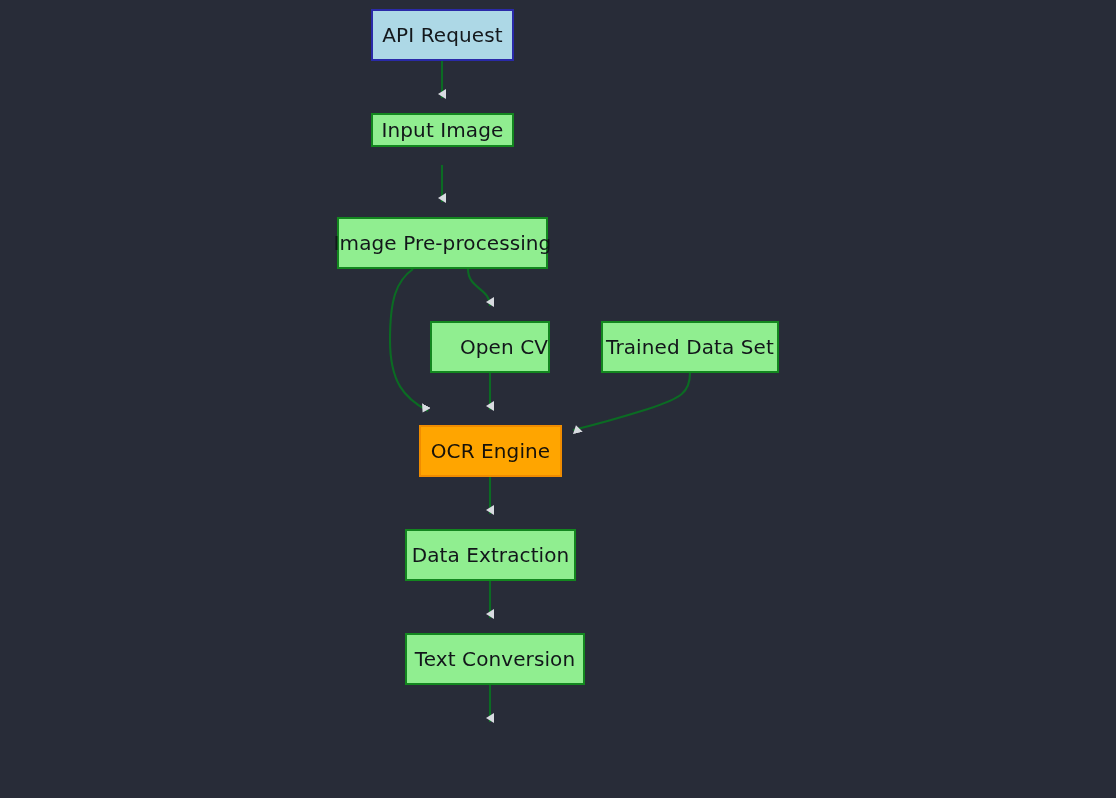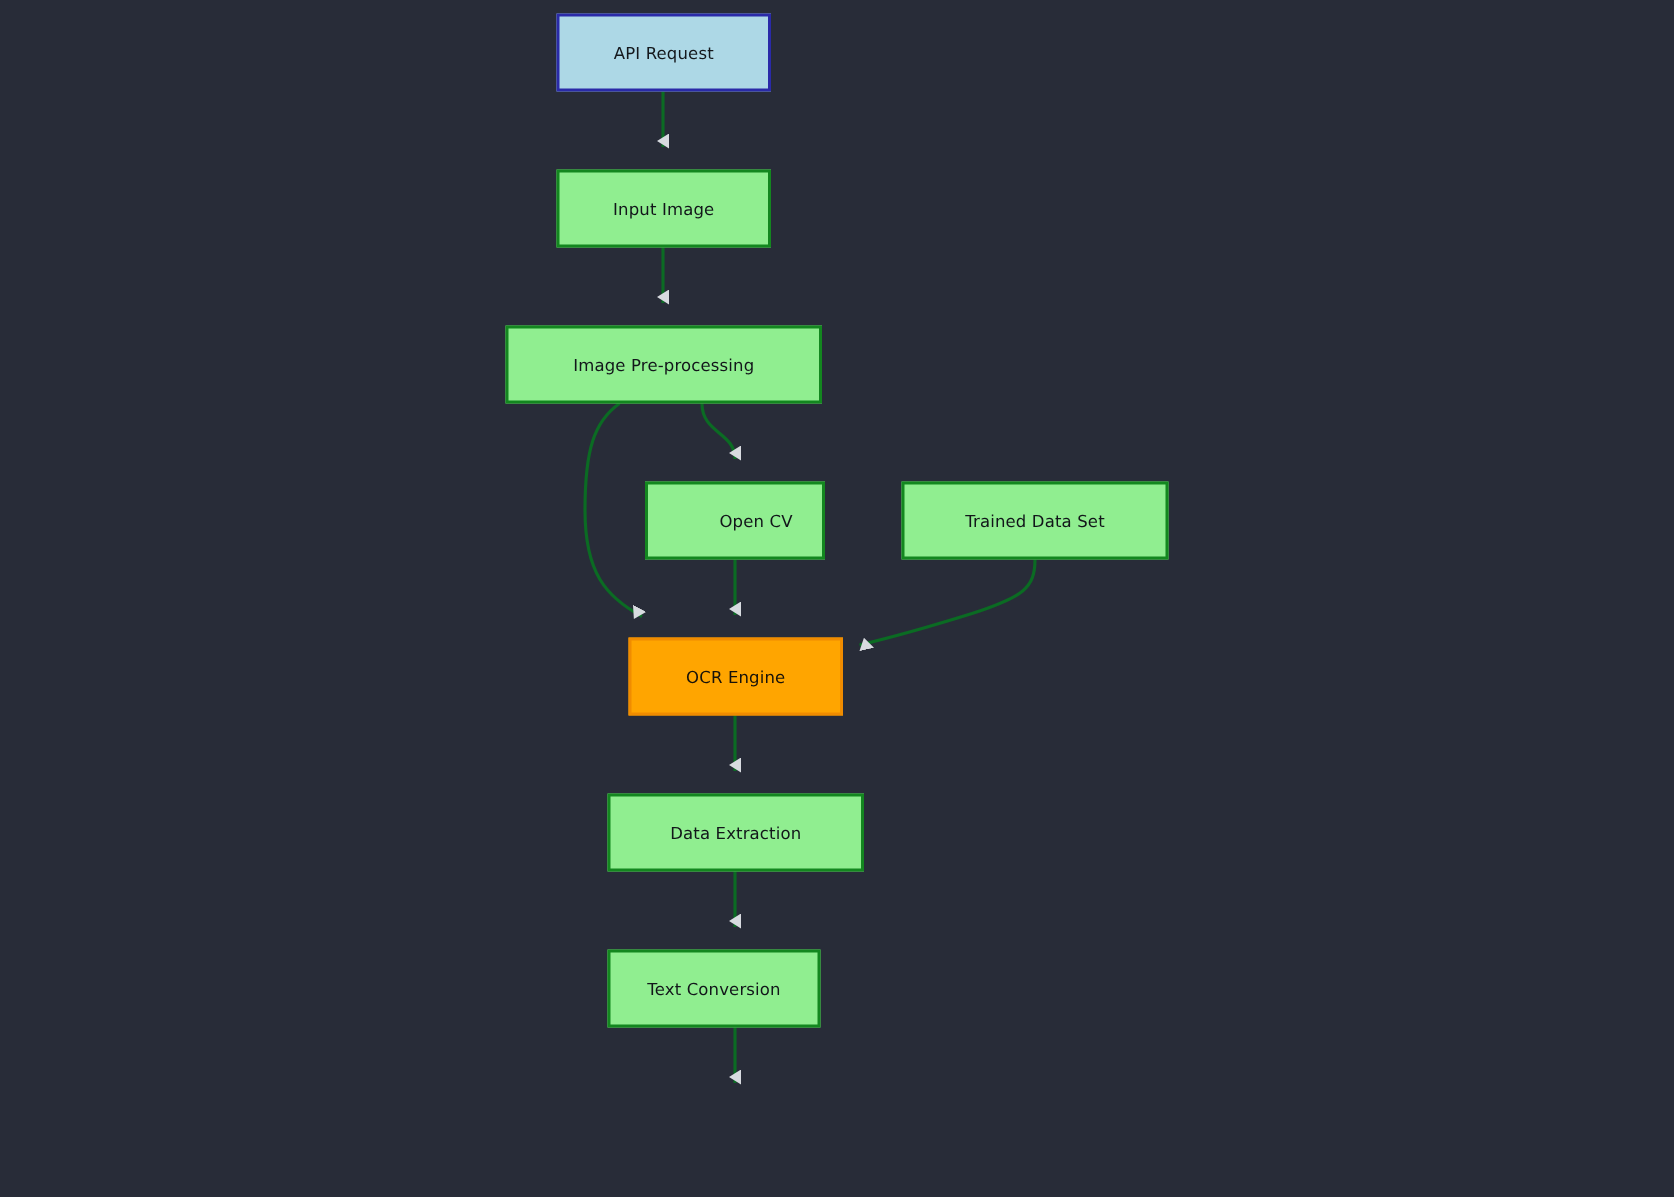--- a/index.html
+++ b/index.html
@@ -29,21 +29,21 @@
     pointer-events: none;
   }
   .node {
     position: absolute;
     box-sizing: border-box;
     display: flex;
     align-items: center;
     justify-content: center;
     border-style: solid;
     border-width: 2px;
-    font-size: 11px;
+    font-size: 20px;
     line-height: 1;
     letter-spacing: 0.1px;
     color: #111418;
     text-align: center;
     white-space: nowrap;
     z-index: 2;
   }
   .node-label {
     display: block;
     pointer-events: none;
@@ -95,21 +95,21 @@
       <path d="M490,581 L490,618" marker-end="url(#arrowhead)"></path>
 
       <path d="M490,685 L490,722" marker-end="url(#arrowhead)"></path>
     </g>
   </svg>
 
   <div class="node n-blue" style="left:371px; top:9px; width:143px; height:52px;">
     <span class="node-label">API Request</span>
   </div>
 
-  <div class="node n-green" style="left:371px; top:113px; width:143px; height:52px;">
+  <div class="node n-green" style="left:371px; top:113px; width:143px; height:34px;">
     <span class="node-label">Input Image</span>
   </div>
 
   <div class="node n-green" style="left:337px; top:217px; width:211px; height:52px;">
     <span class="node-label">Image Pre-processing</span>
   </div>
 
   <div class="node n-green" style="left:430px; top:321px; width:120px; height:52px;padding-left:28px;">
     <span class="node-label">Open CV</span>
   </div>
@@ -119,18 +119,18 @@
   </div>
 
   <div class="node n-orange" style="left:419px; top:425px; width:143px; height:52px;text-align:right;">
     <span class="node-label">OCR Engine</span>
   </div>
 
   <div class="node n-green" style="left:405px; top:529px; width:171px; height:52px;">
     <span class="node-label">Data Extraction</span>
   </div>
 
-  <div class="node n-green" style="left:405px; top:633px; width:142px; height:52px;">
+  <div class="node n-green" style="left:405px; top:633px; width:180px; height:52px;">
     <span class="node-label">Text Conversion</span>
   </div>
 
 
 </div>
 
 </body></html>

